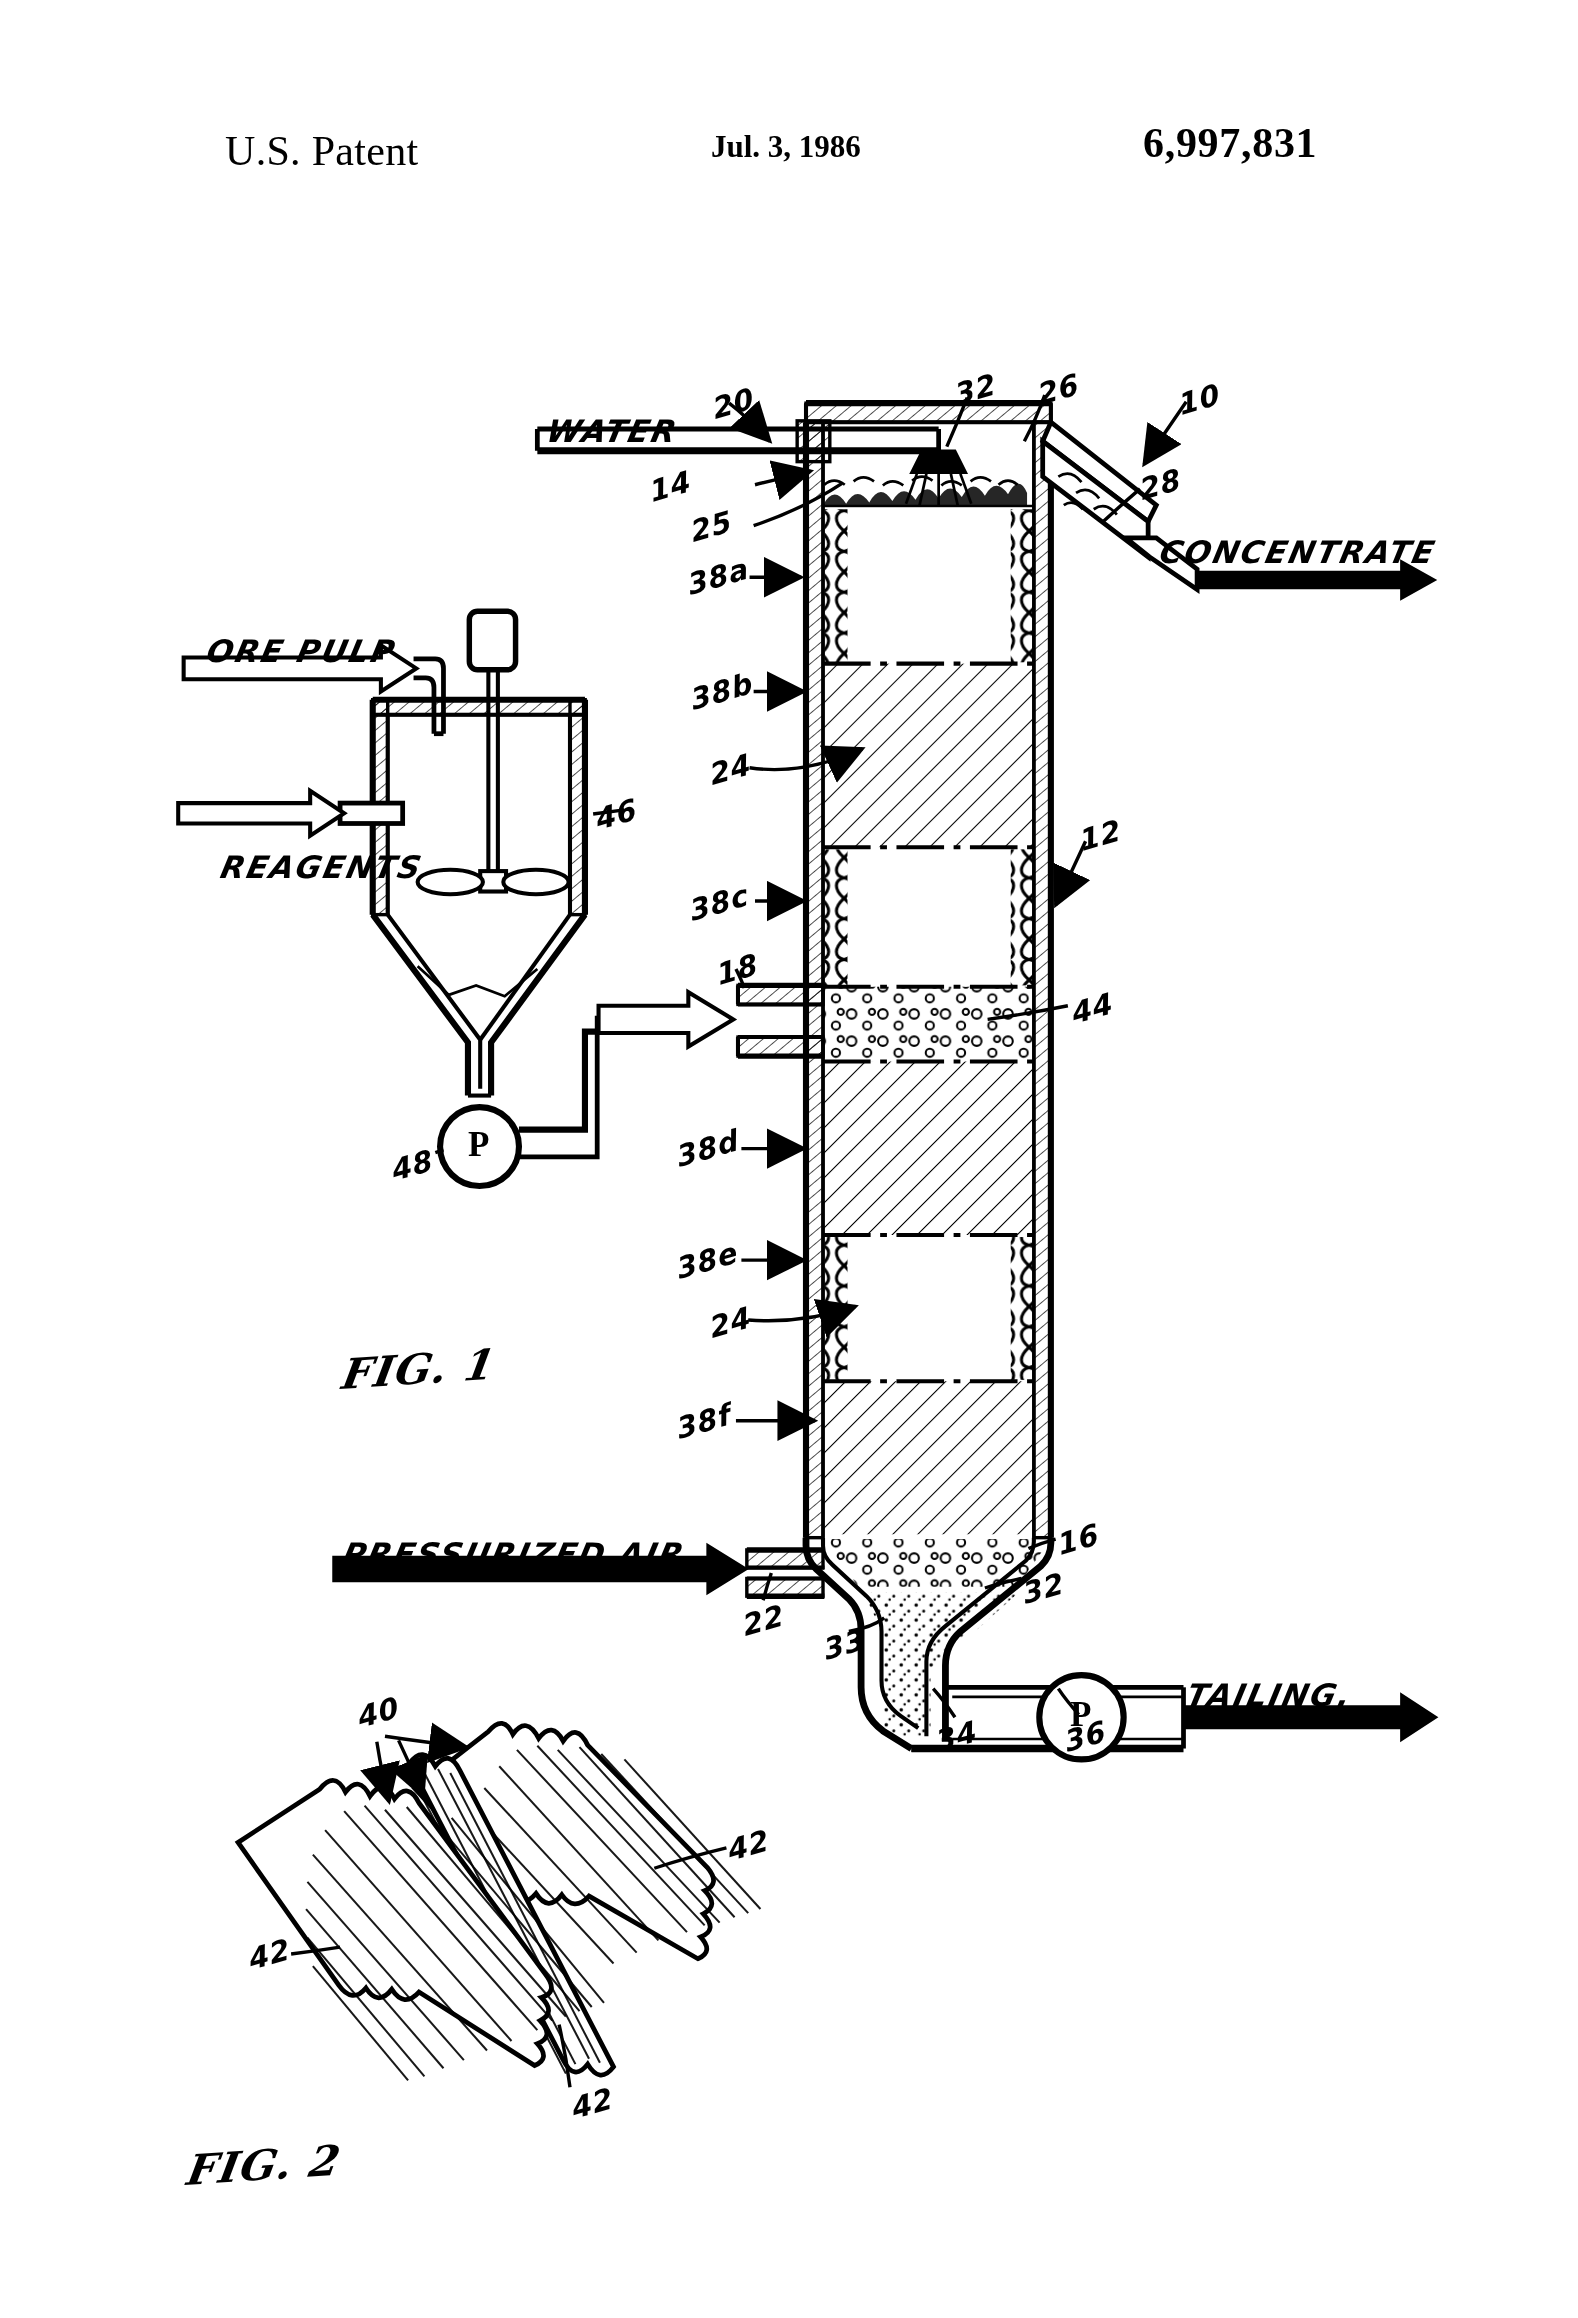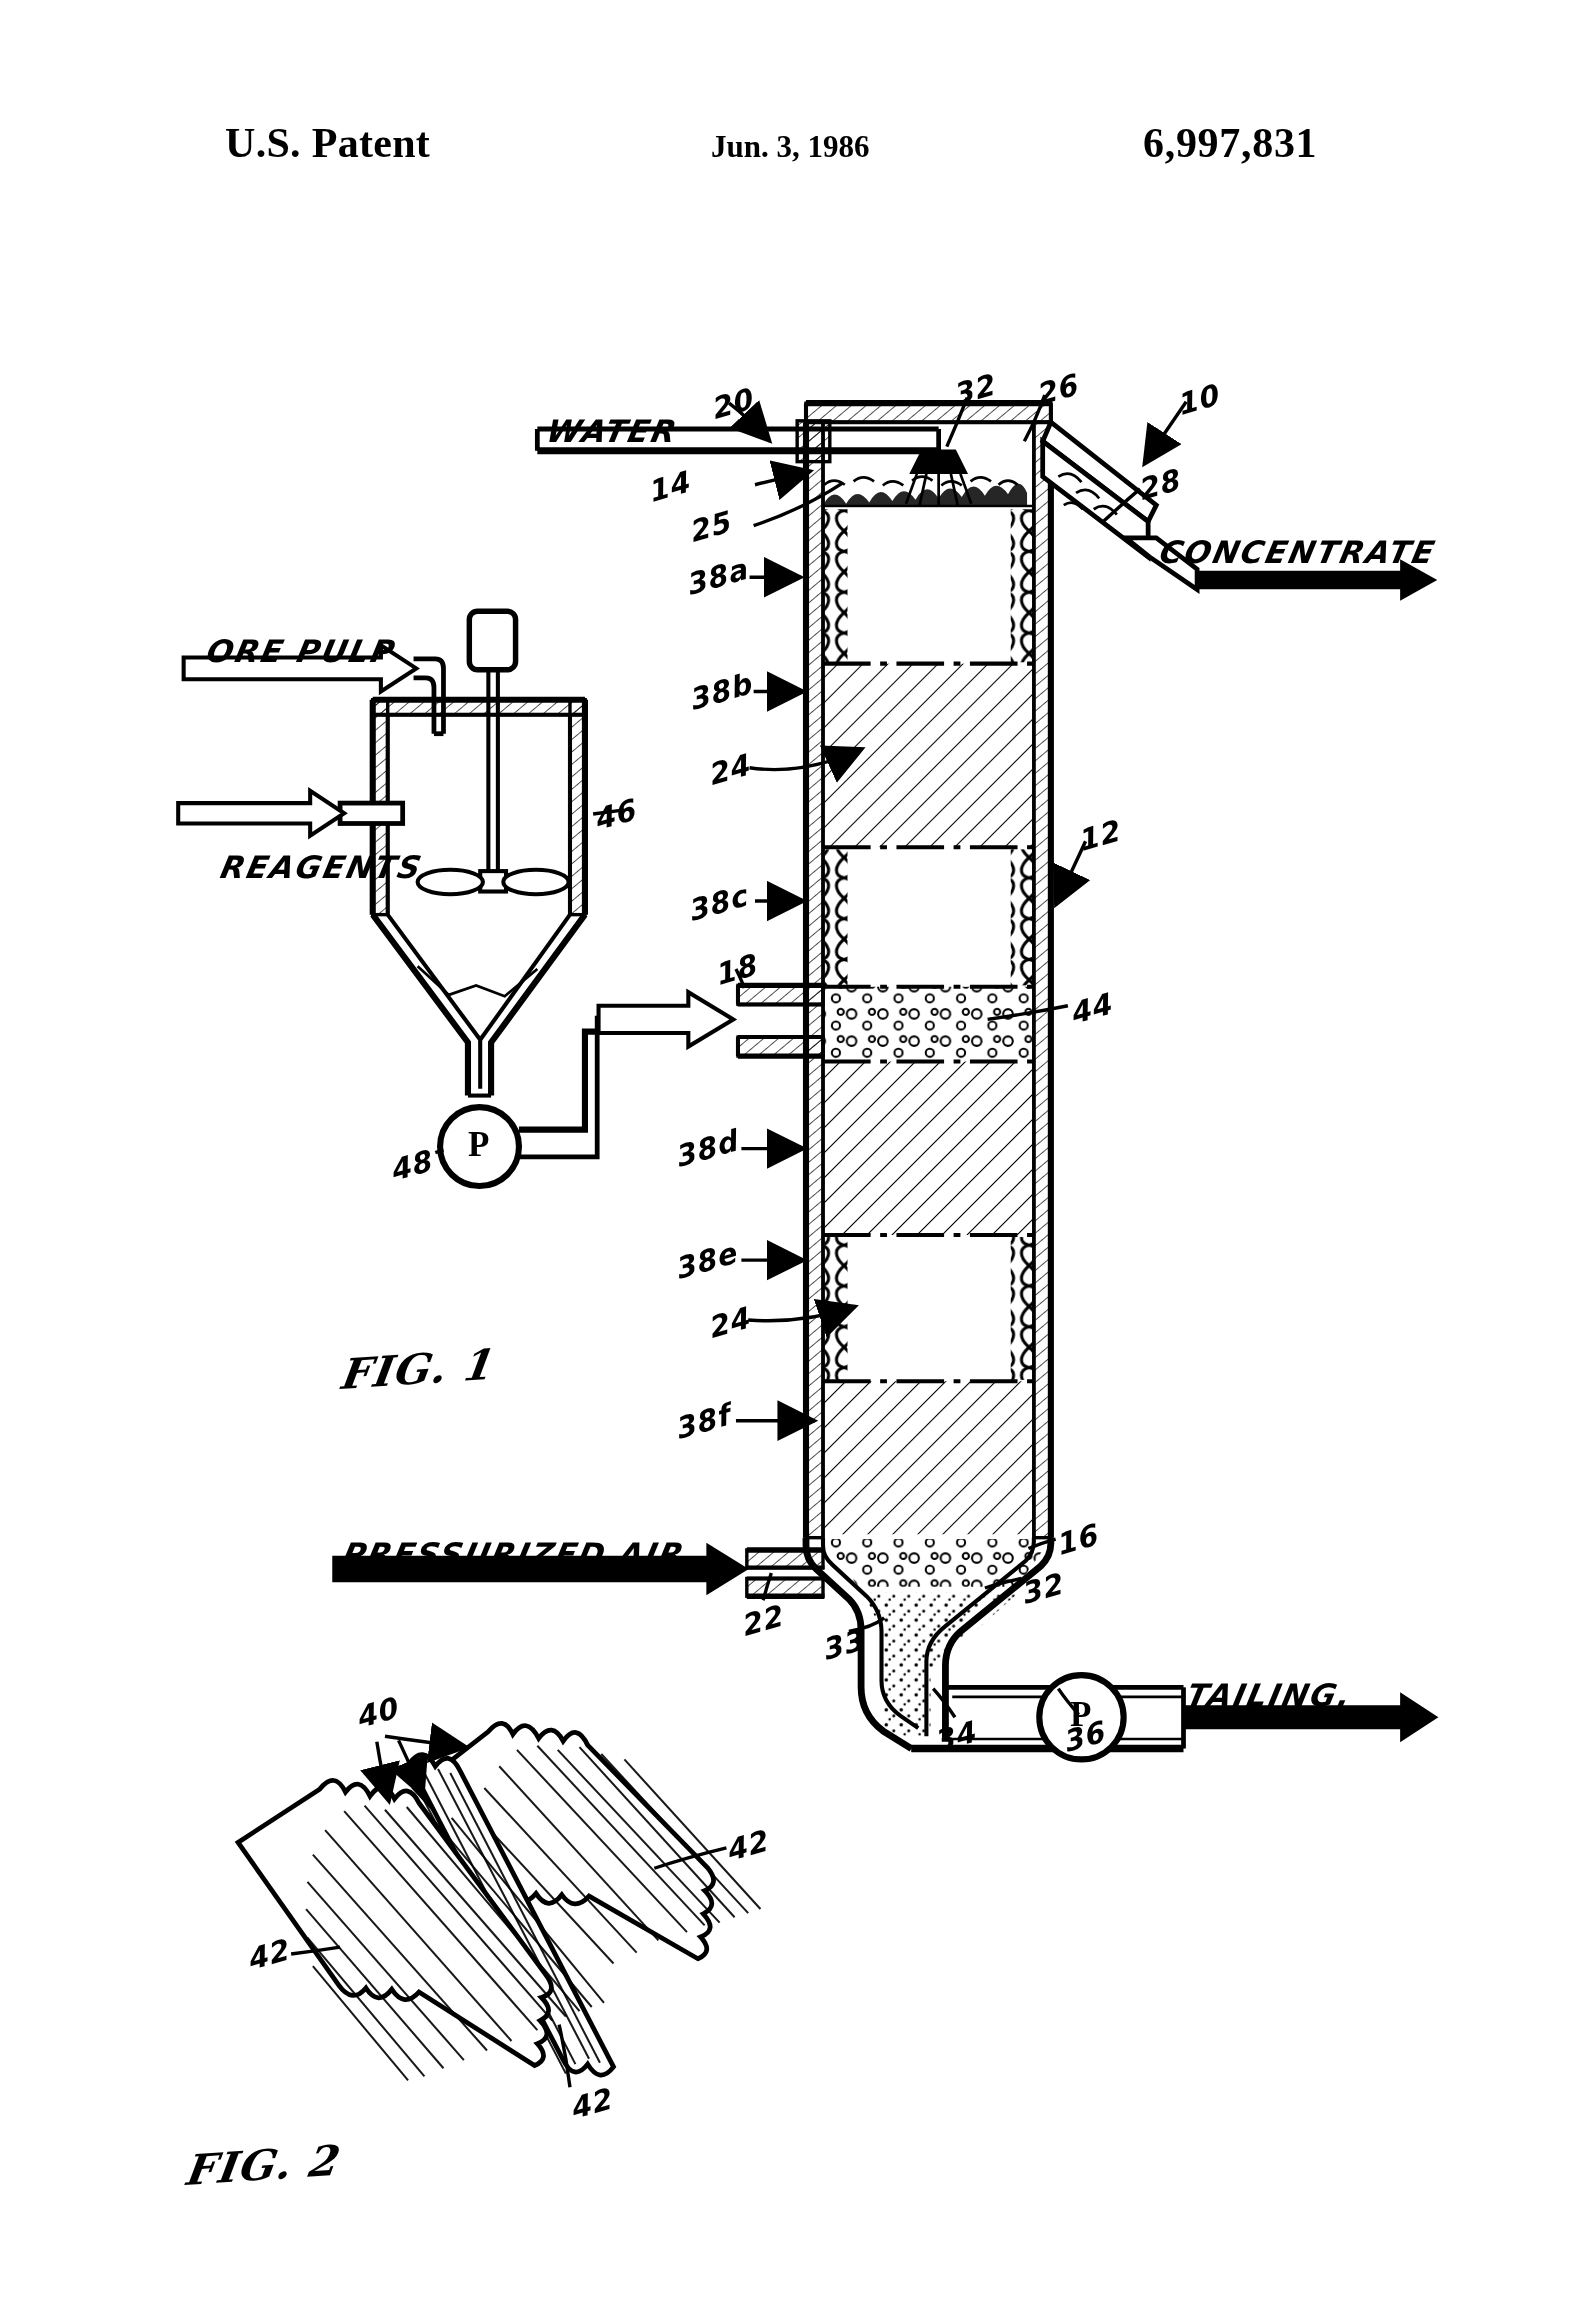--- a/index.html
+++ b/index.html
@@ -20,23 +20,23 @@
   #patent-header {
     position: absolute;
     top: 119px;
     left: 0;
     width: 1578px;
     height: 75px;
   }
   #patent-header .hdr-office {
     position: absolute;
     left: 225px;
-    top: 0;
+    top: 8px;
     font-size: 42px;
-    font-weight: bold;
+    font-weight: normal;
     letter-spacing: 0.3px;
     white-space: nowrap;
   }
   #patent-header .hdr-date {
     position: absolute;
     left: 711px;
     top: 9.5px;
     font-size: 31px;
     font-weight: bold;
     white-space: nowrap;
@@ -100,21 +100,21 @@
     font-size: 35px;
     font-weight: bold;
     color: #000;
   }
 </style>
 </head>
 <body>
 
 <div id="patent-header">
   <span class="hdr-office">U.S. Patent</span>
-  <span class="hdr-date">Jun. 3, 1986</span>
+  <span class="hdr-date">Jul. 3, 1986</span>
   <span class="hdr-number">6,997,831</span>
 </div>
 
 <div id="drawing-canvas">
 <svg viewBox="0 0 2320 3408" xmlns="http://www.w3.org/2000/svg">
   <defs>
 
     <pattern id="hatch45" width="26" height="26" patternUnits="userSpaceOnUse" patternTransform="rotate(45)">
       <line x1="0" y1="0" x2="0" y2="26" stroke="#000" stroke-width="3"></line>
     </pattern>

